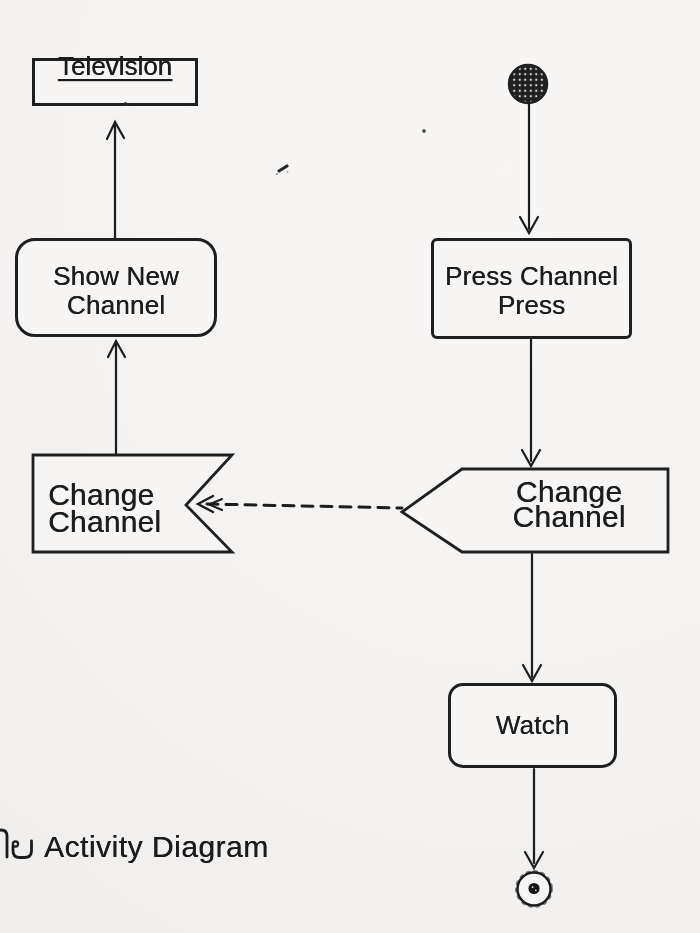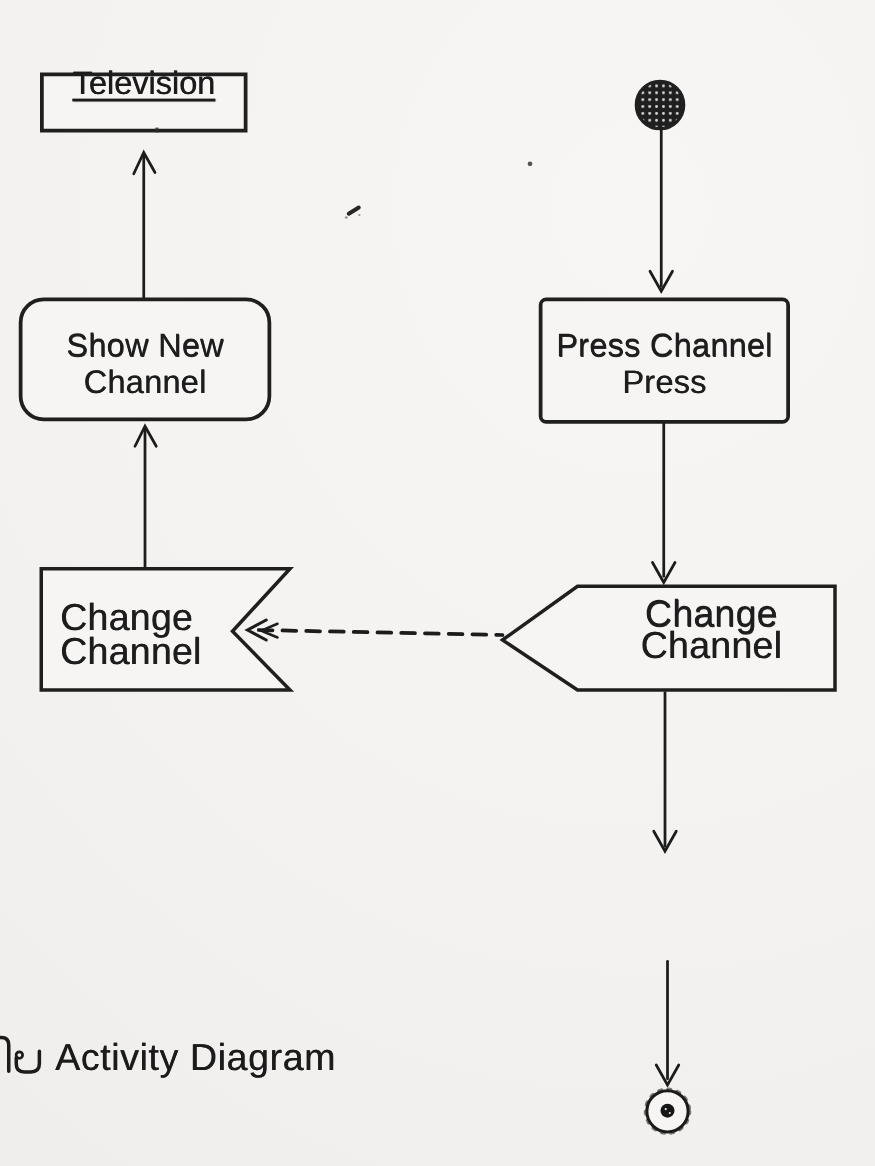--- a/index.html
+++ b/index.html
@@ -151,18 +151,21 @@
   <div class="sig-label" style="left:48px;top:481px;width:135px;text-align:left;">
     <span class="line">Change</span>
     <span class="line">Channel</span>
   </div>
 
   <div class="sig-label" style="left:489px;top:479px;width:160px;text-align:center;line-height:25px;">
     <span class="line">Change</span>
     <span class="line">Channel</span>
   </div>
 
+  <div class="node" style="left:448px;top:683px;width:169px;height:85px;border-radius:15px;">
+    <span class="lbl">Watch</span>
+  </div>
 
   <div class="caption">
     <span>Activity Diagram</span>
   </div>
 
 </div>
 
 </body></html>

